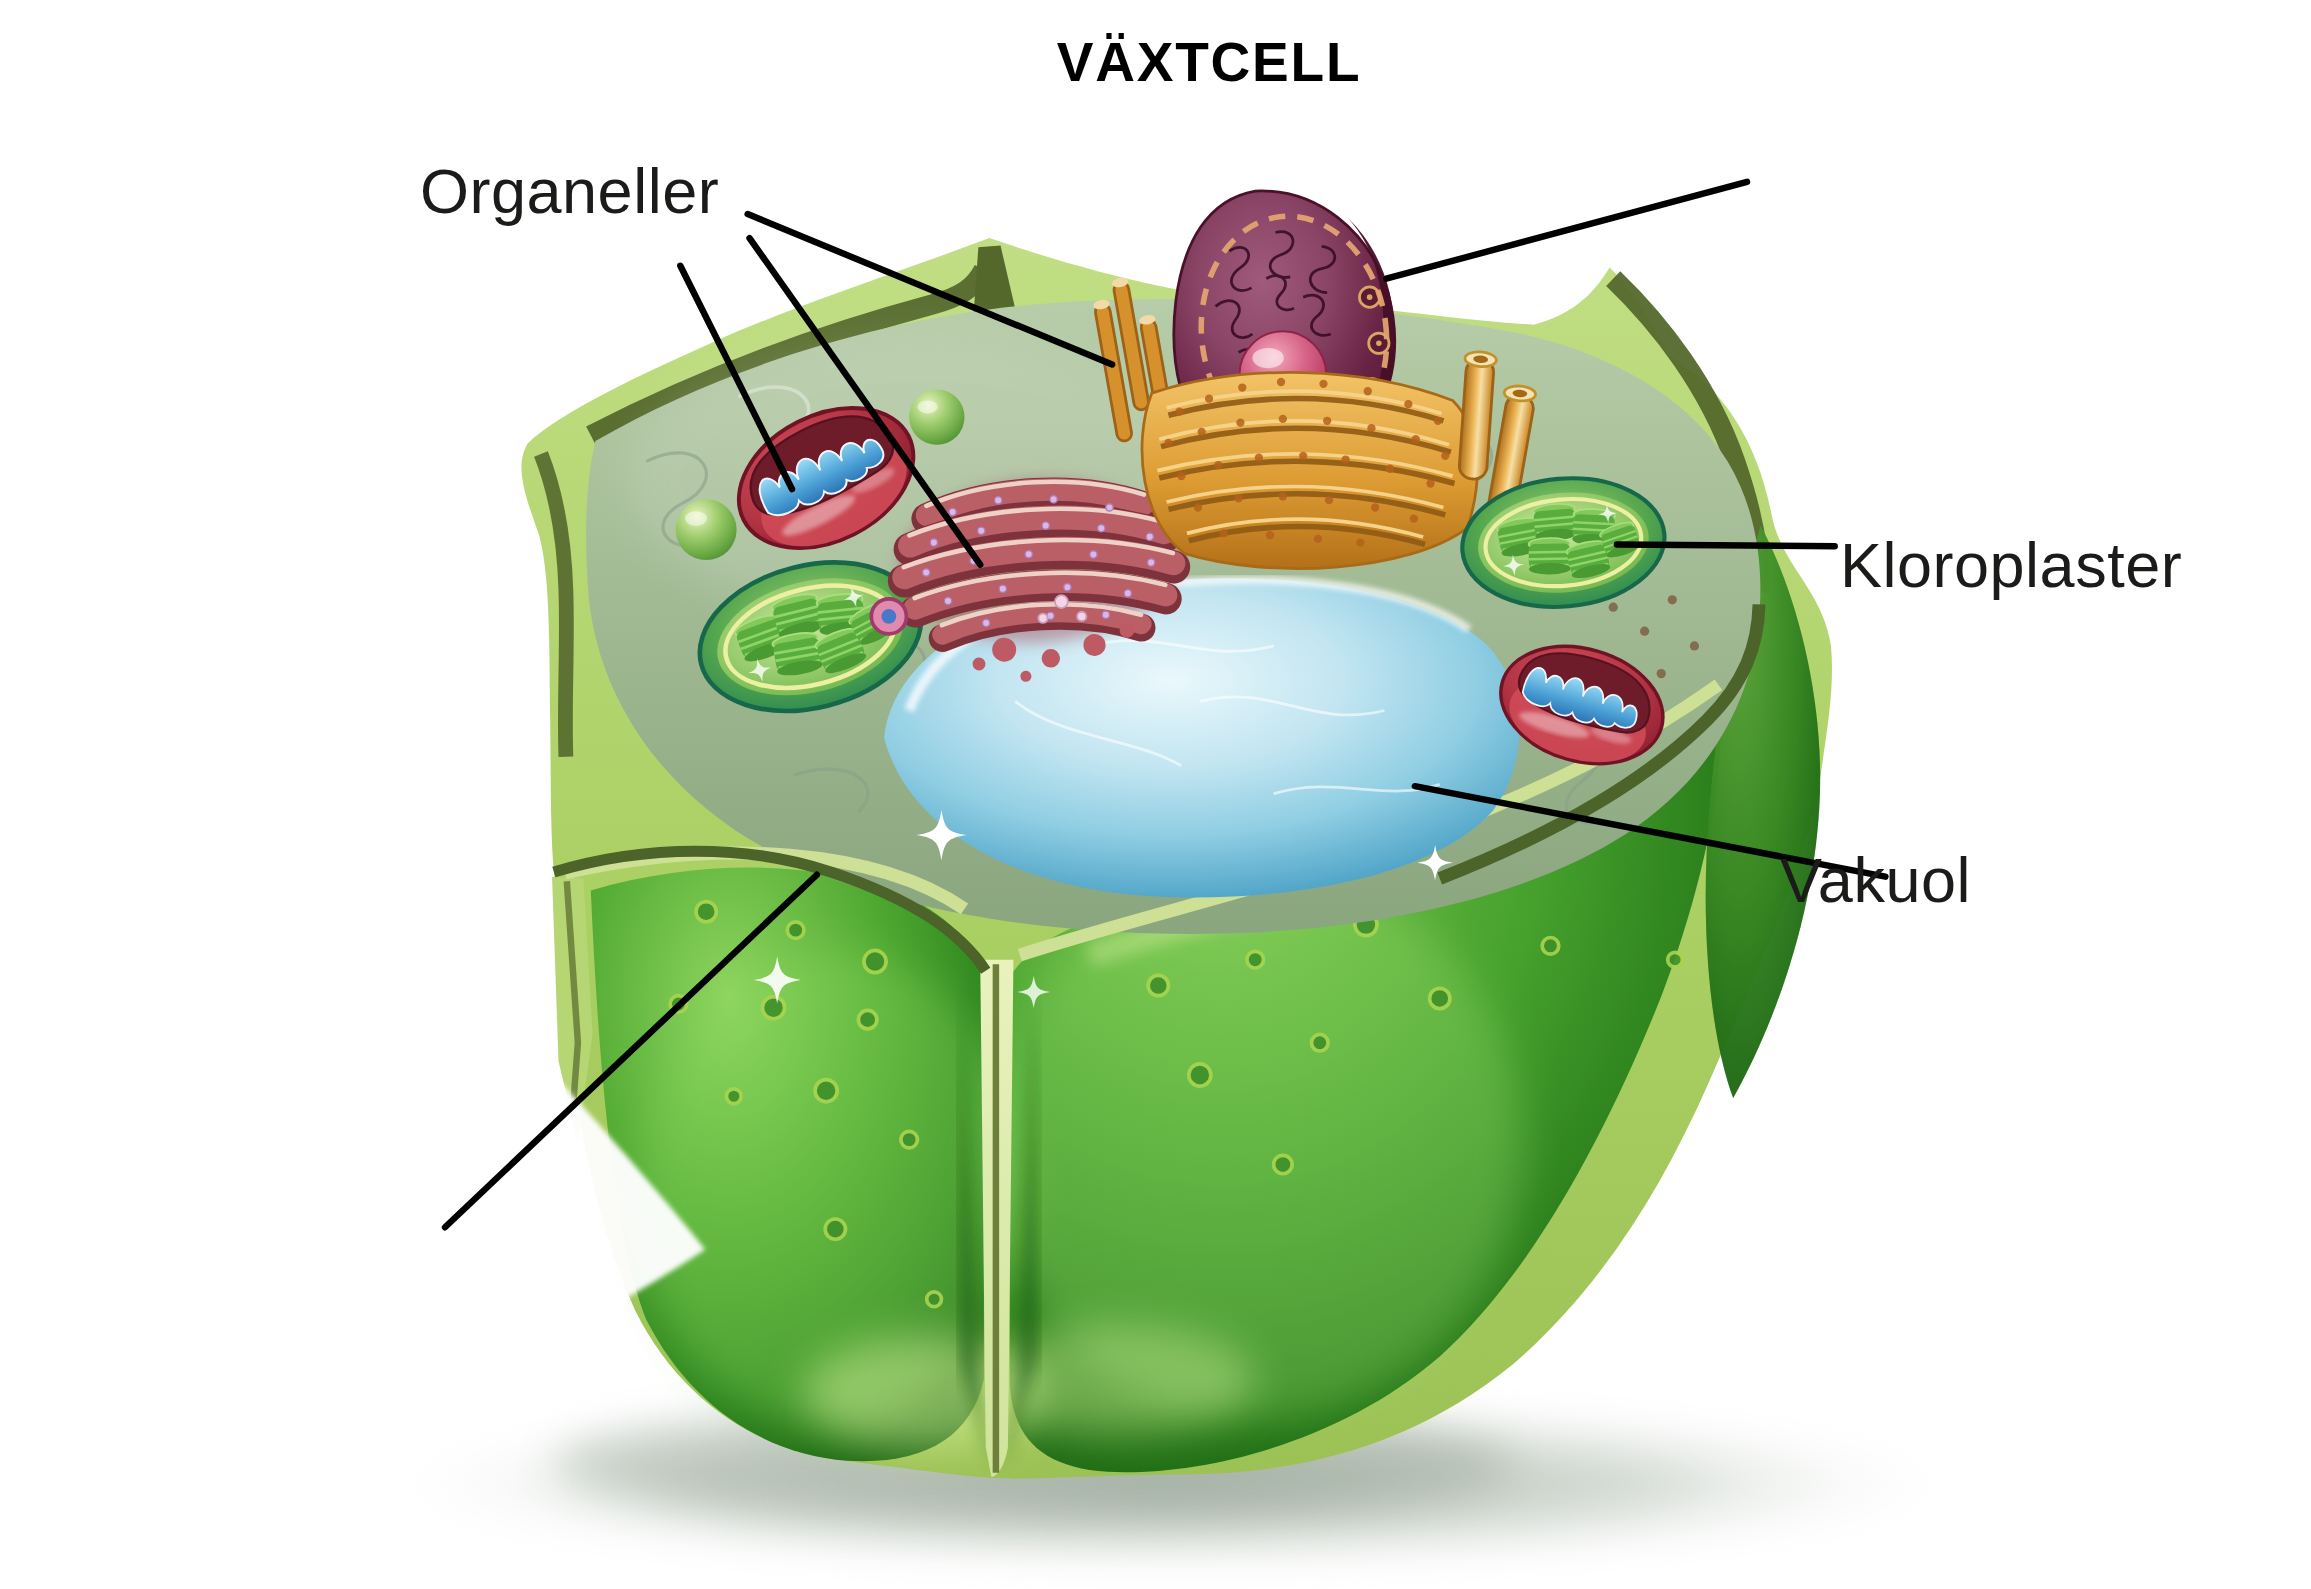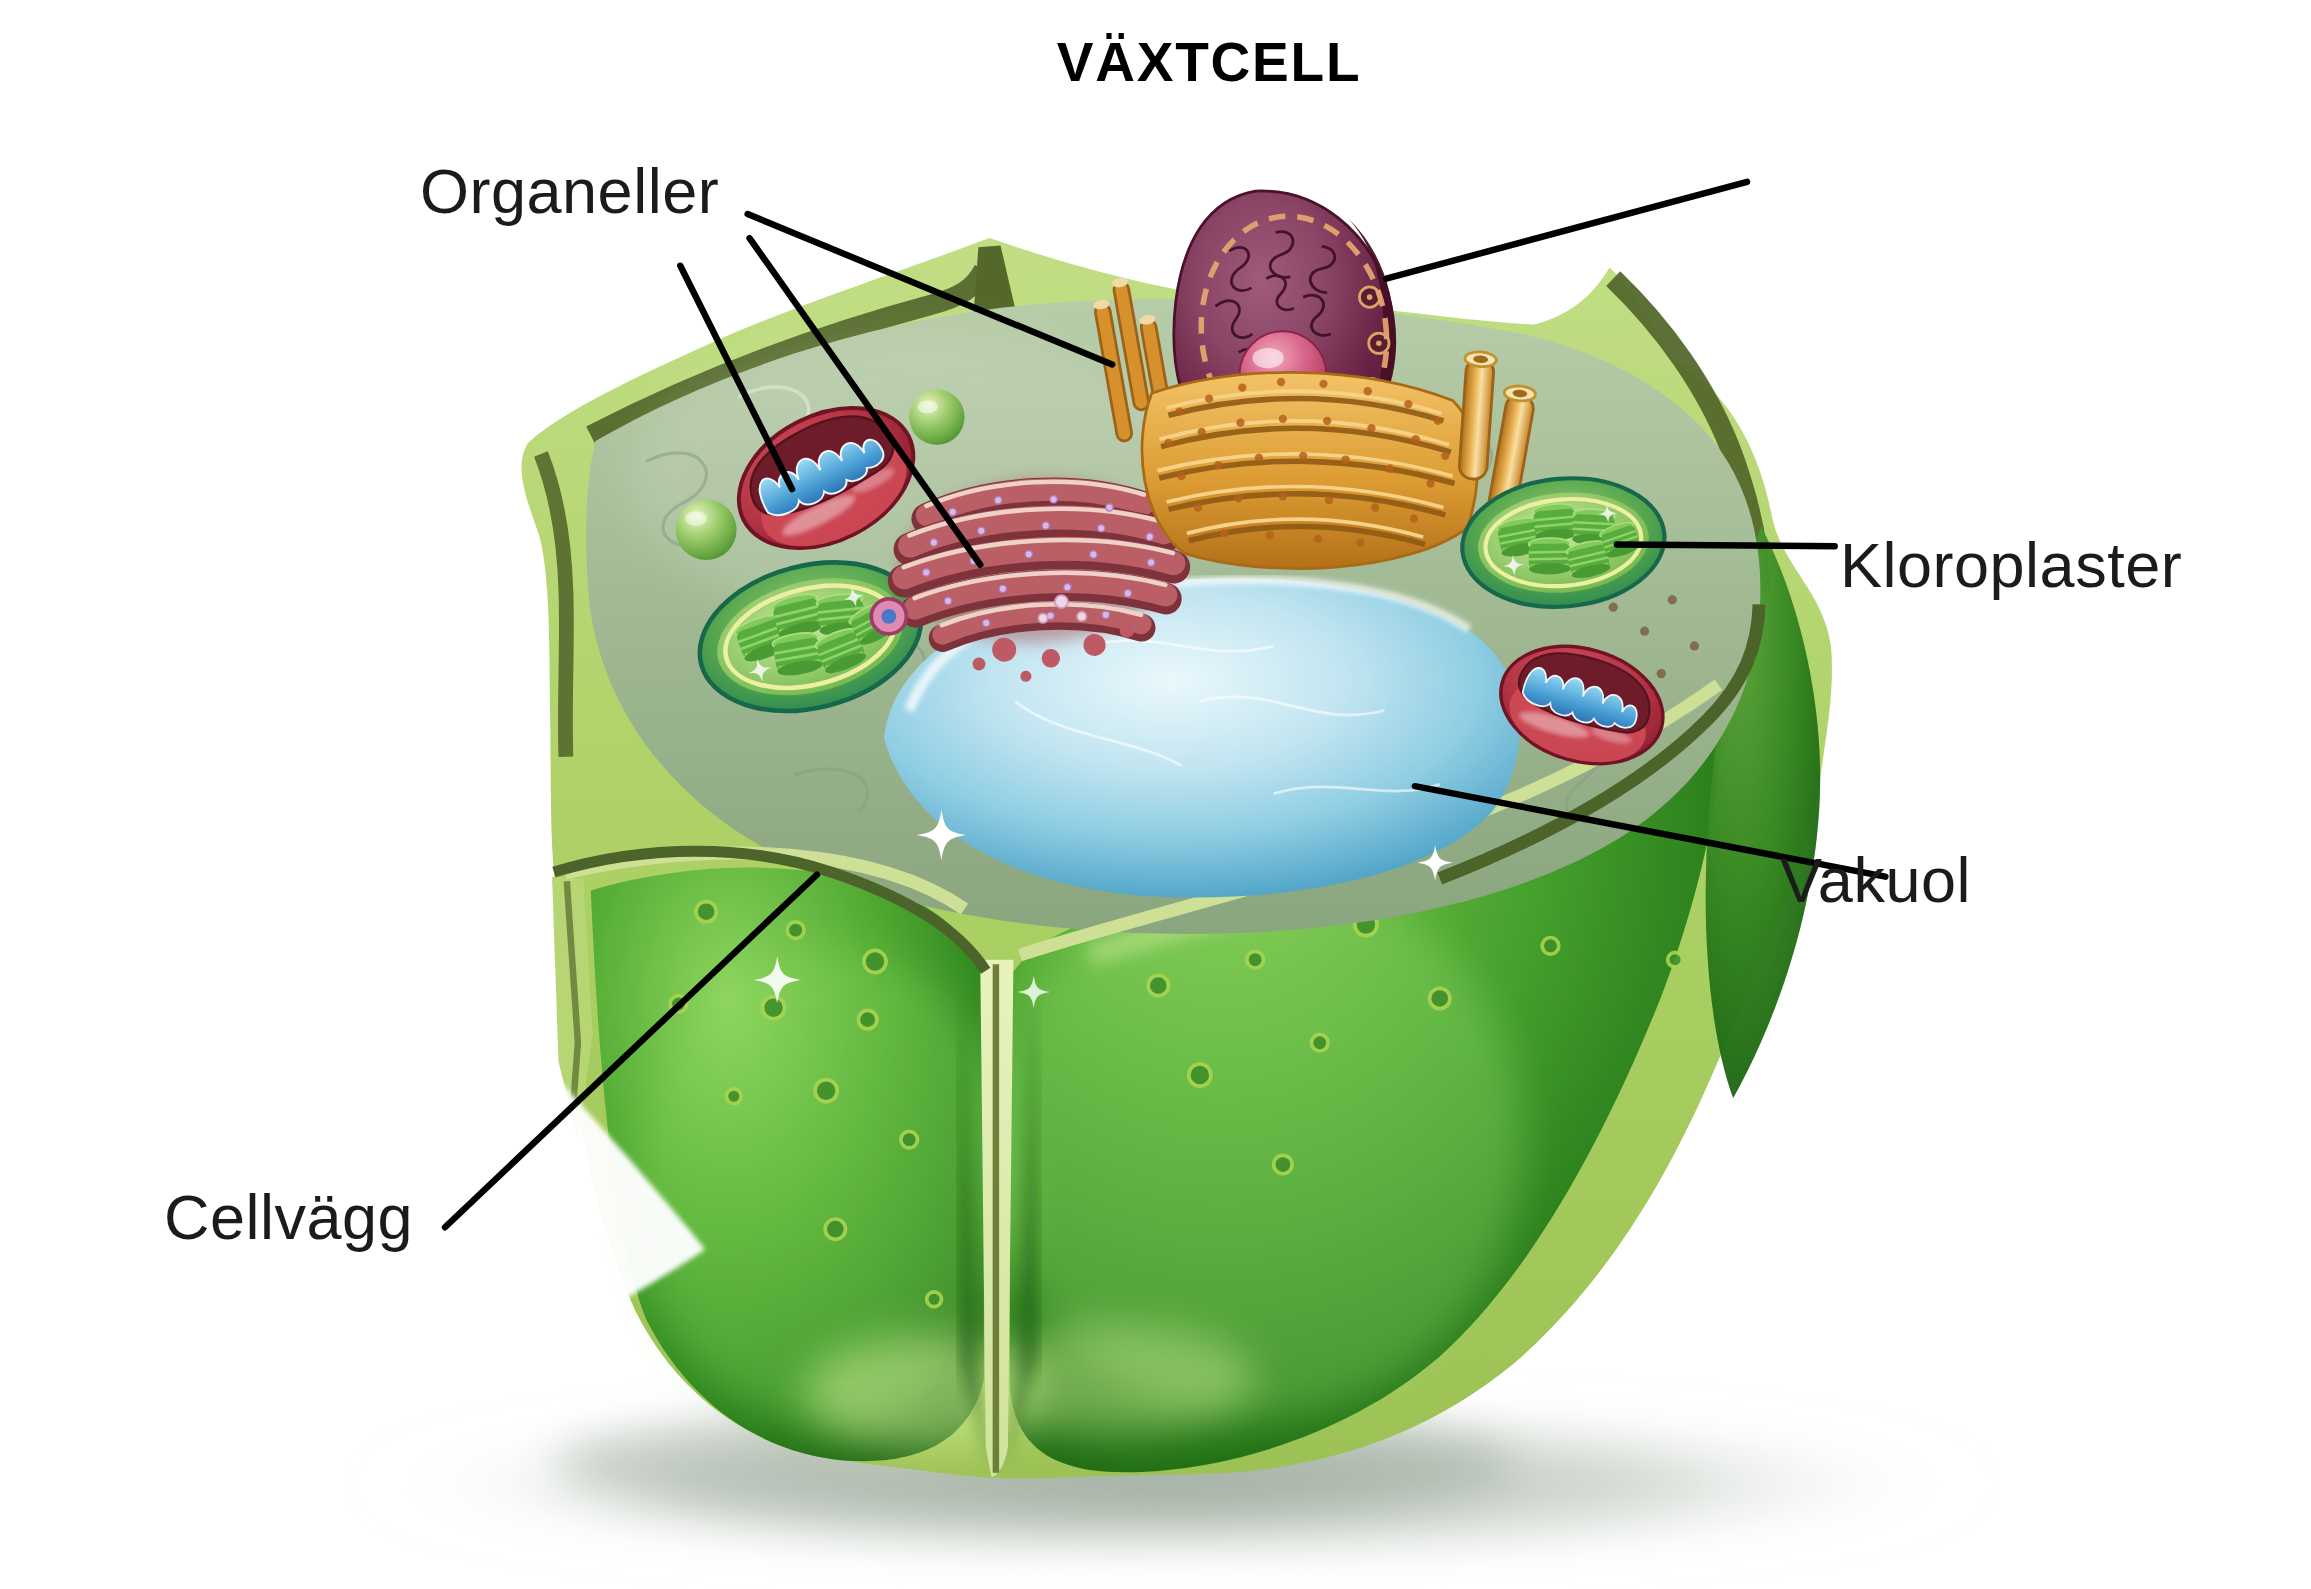--- a/index.html
+++ b/index.html
@@ -479,16 +479,15 @@
     <path d="M 1752,590 L 1988,592"></path>
     <path d="M 1533,852 L 2043,950"></path>
     <path d="M 482,1330 L 885,948"></path>
   </g>
 </svg>
 
 <div class="title">VÄXTCELL</div>
 <div class="label lbl-organeller">Organeller</div>
 <div class="label lbl-kloroplaster">Kloroplaster</div>
 <div class="label lbl-vakuol">Vakuol</div>
-<div class="label lbl-cellvagg">Cellvägg</div>
 
 </div>
 
 
 </body></html>

